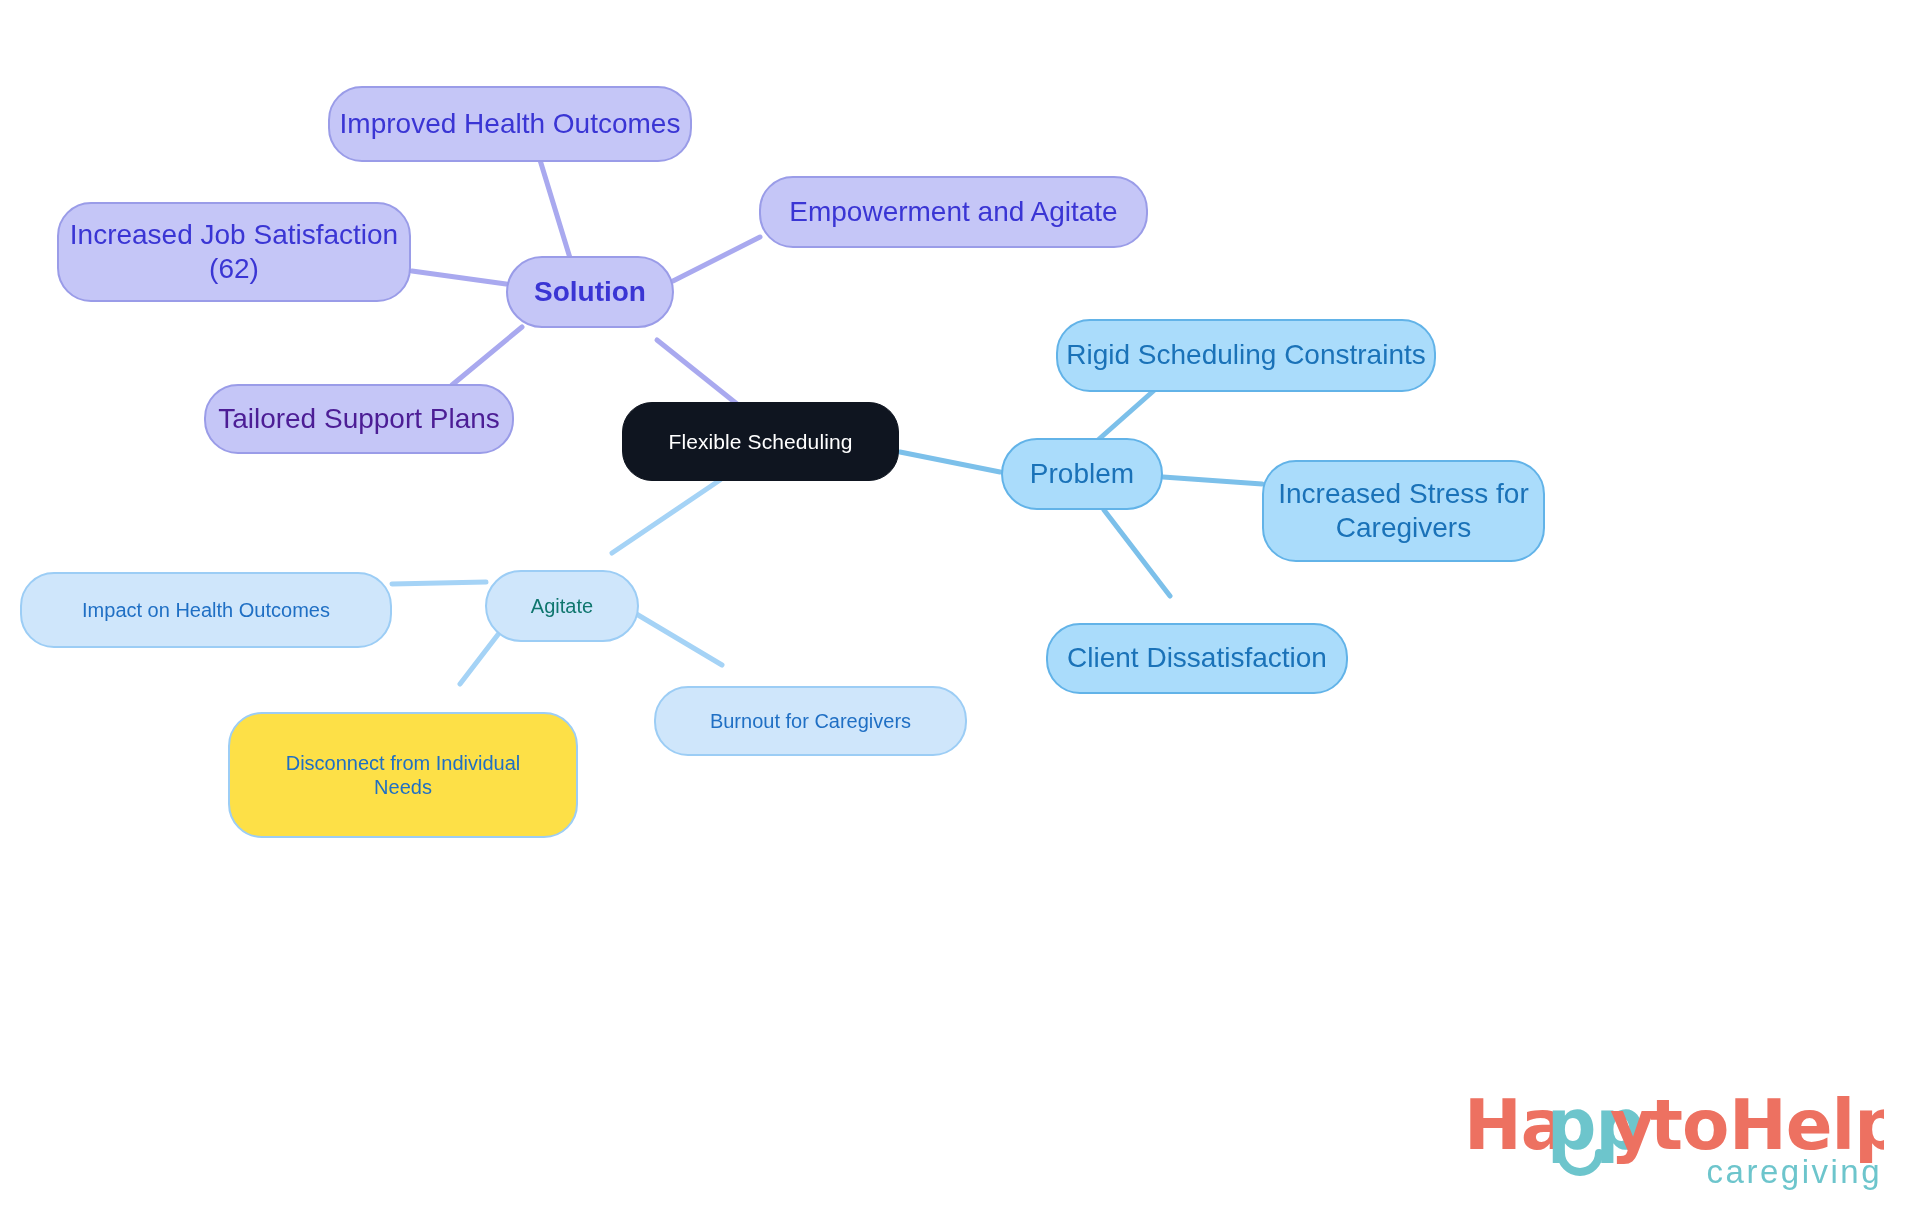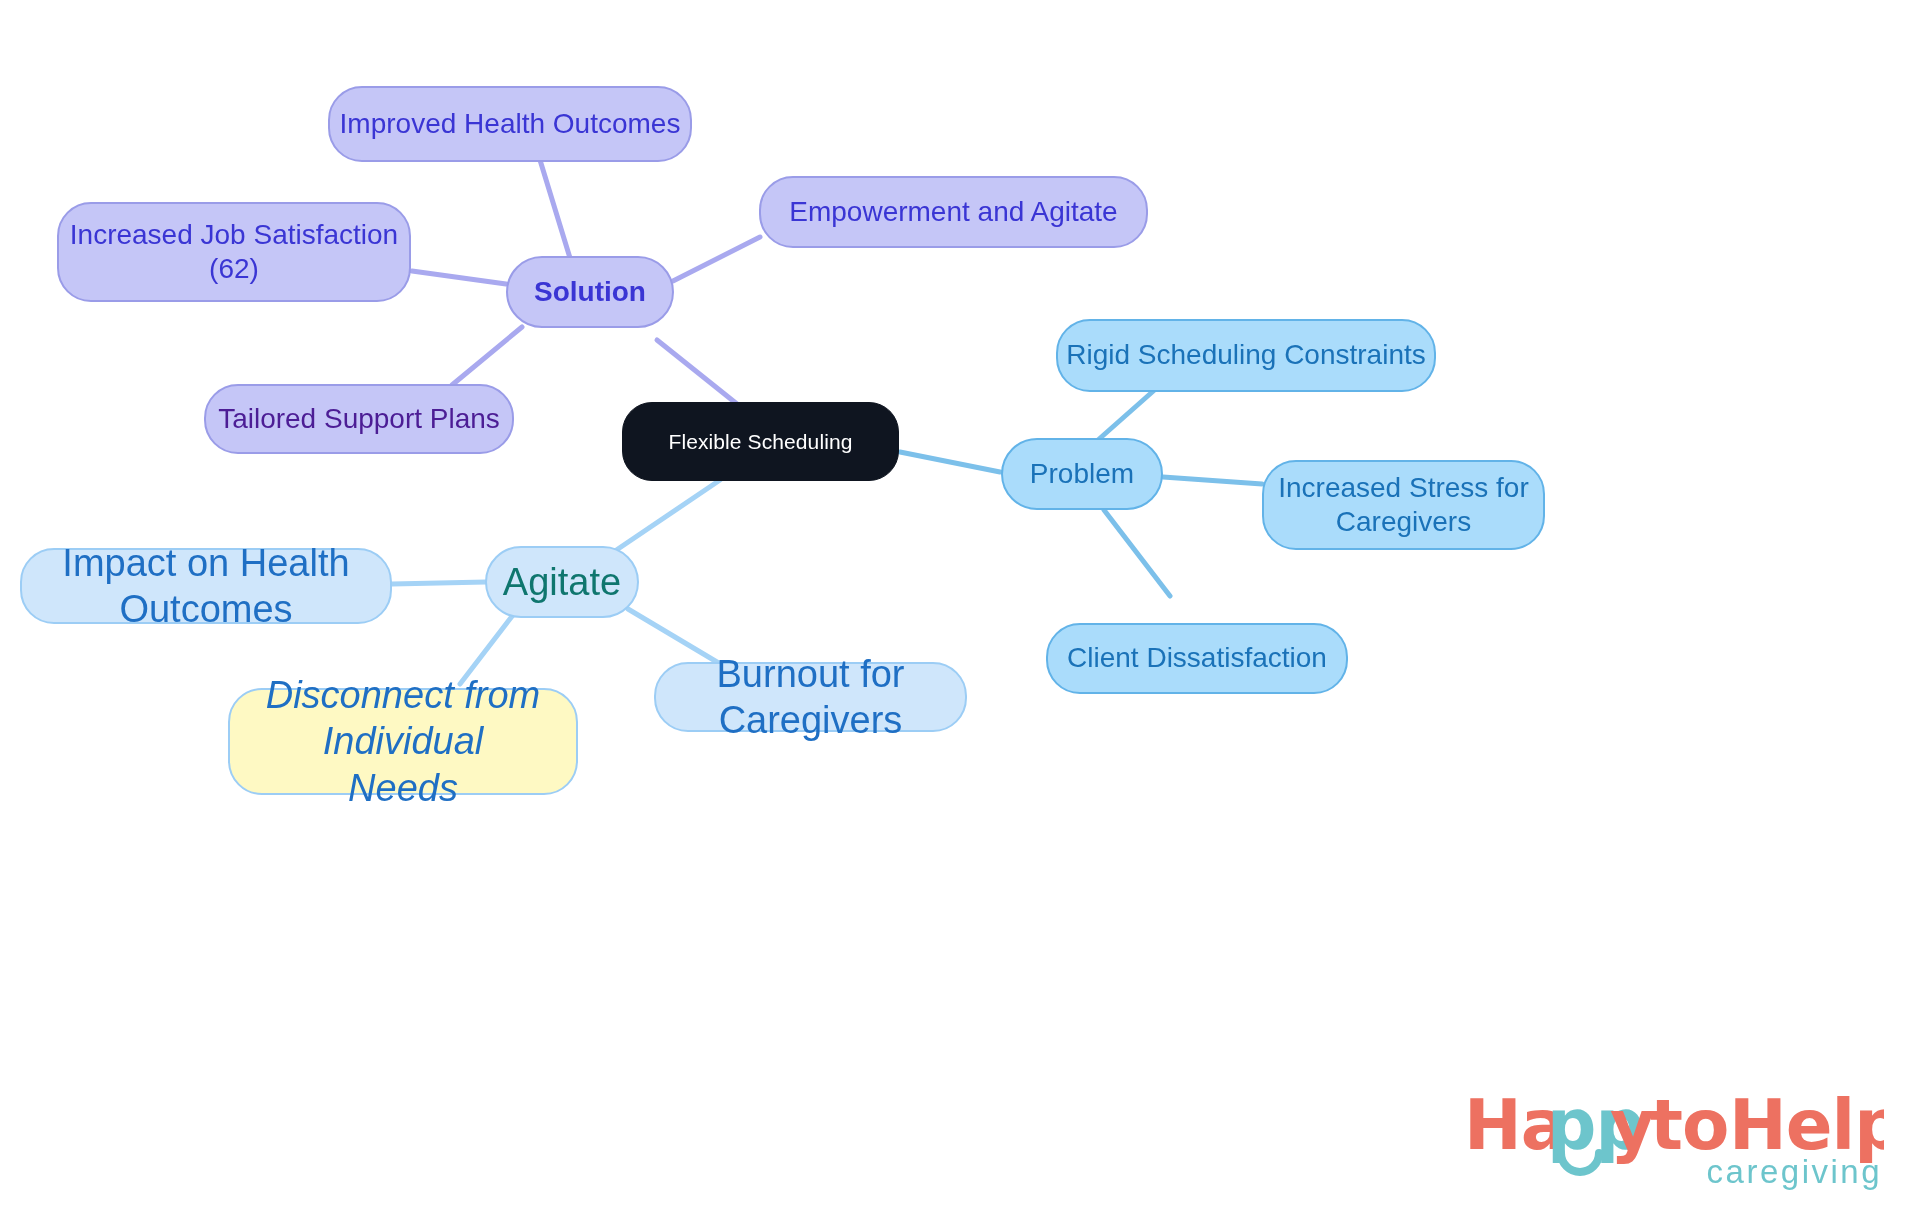--- a/index.html
+++ b/index.html
@@ -77,21 +77,22 @@
     border-radius: 34px;
     margin-top: 27px;
   }
 
   
   .node.pale {
     background: #cfe6fb;
     border: 2px solid #9ccdf5;
     color: #1f6fc4;
     border-radius: 999px;
-    font-size: 38px;
+    font-size: 20px;
+    margin-top: 24px;
   }
   .node.pale.soft {
     border-radius: 34px;
   }
 
   .node .label {
     display: block;
     padding: 0 6px;
   }
 
@@ -177,38 +178,38 @@
   </div>
 
   <div class="node blue" style="left: 1001px; top: 438px; width: 162px; height: 72px; background: rgb(170, 220, 251); border-color: rgb(98, 179, 232); color: rgb(26, 114, 184);">
     <span class="label">Problem</span>
   </div>
 
   <div class="node blue soft" style="left: 1056px; top: 292px; width: 380px; height: 73px; background: rgb(170, 220, 251); border-color: rgb(98, 179, 232); color: rgb(26, 114, 184);">
     <span class="label">Rigid Scheduling Constraints</span>
   </div>
 
-  <div class="node blue soft" style="left: 1262px; top: 433px; width: 283px; height: 90px; background: rgb(170, 220, 251); border-color: rgb(98, 179, 232); color: rgb(26, 114, 184);">
+  <div class="node blue soft" style="left: 1262px; top: 433px; width: 283px; height: 102px; background: rgb(170, 220, 251); border-color: rgb(98, 179, 232); color: rgb(26, 114, 184);">
     <span class="label">Increased Stress for
 Caregivers</span>
   </div>
 
   <div class="node blue soft" style="left: 1046px; top: 596px; width: 302px; height: 71px; background: rgb(170, 220, 251); border-color: rgb(98, 179, 232); color: rgb(26, 114, 184);">
     <span class="label">Client Dissatisfaction</span>
   </div>
 
   <div class="node pale" style="left: 485px; top: 546px; width: 154px; height: 72px; background: rgb(207, 230, 251); border-color: rgb(156, 205, 245); color: #0f766e;">
     <span class="label">Agitate</span>
   </div>
 
   <div class="node pale soft" style="left: 20px; top: 548px; width: 372px; height: 76px; background: rgb(207, 230, 251); border-color: rgb(156, 205, 245); color: rgb(31, 111, 196);">
     <span class="label">Impact on Health Outcomes</span>
   </div>
 
-  <div class="node pale soft" style="left: 228px; top: 688px; width: 350px; height: 107px; background: #fef9c3; border-color: rgb(156, 205, 245); color: rgb(31, 111, 196); font-style: italic;">
+  <div class="node pale soft" style="left: 228px; top: 688px; width: 350px; height: 126px; background: #fde047; border-color: rgb(156, 205, 245); color: rgb(31, 111, 196);">
     <span class="label">Disconnect from Individual
 Needs</span>
   </div>
 
   <div class="node pale soft" style="left: 654px; top: 662px; width: 313px; height: 70px; background: rgb(207, 230, 251); border-color: rgb(156, 205, 245); color: rgb(31, 111, 196);">
     <span class="label">Burnout for Caregivers</span>
   </div>
 
   <div id="logo">
     <svg viewBox="0 0 420 118" width="420" height="118" xmlns="http://www.w3.org/2000/svg">

